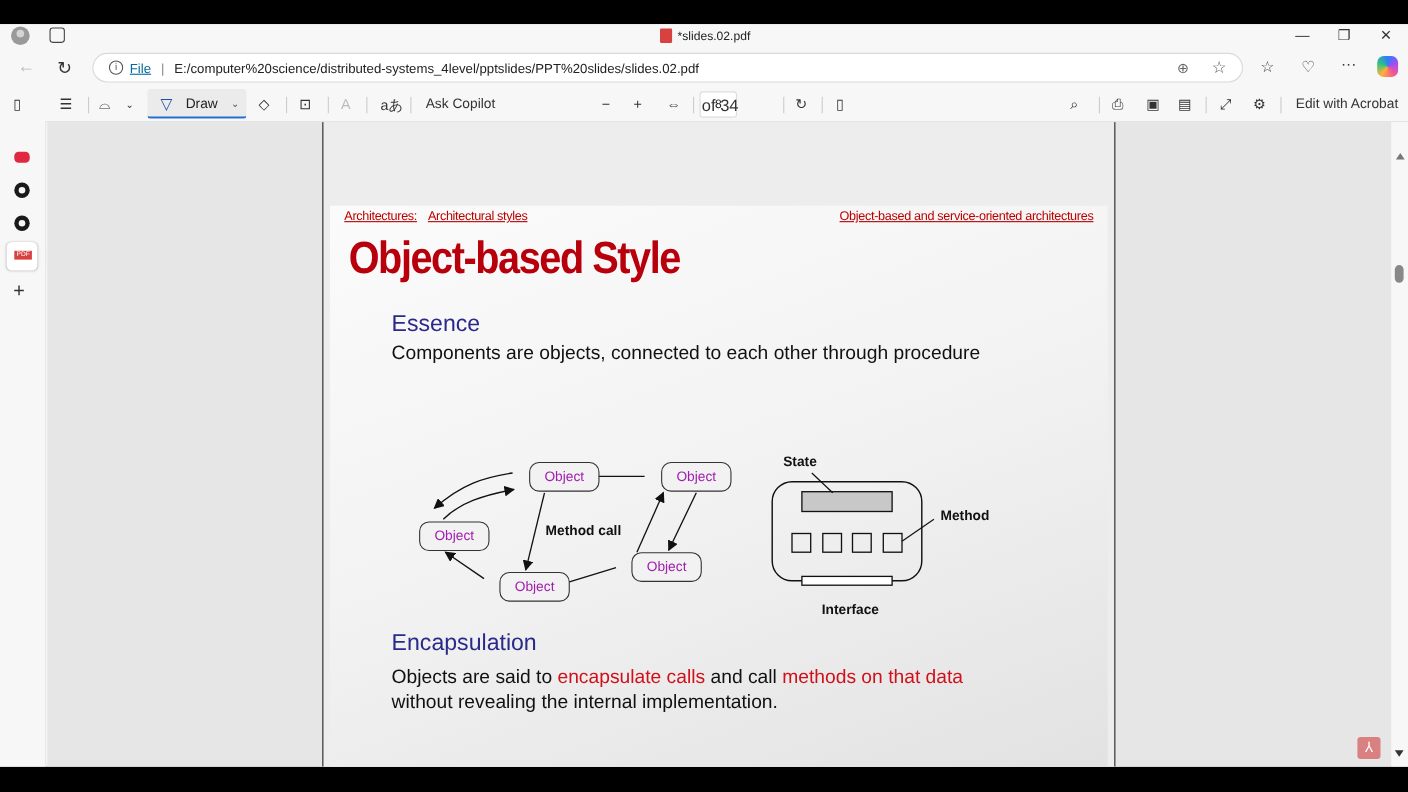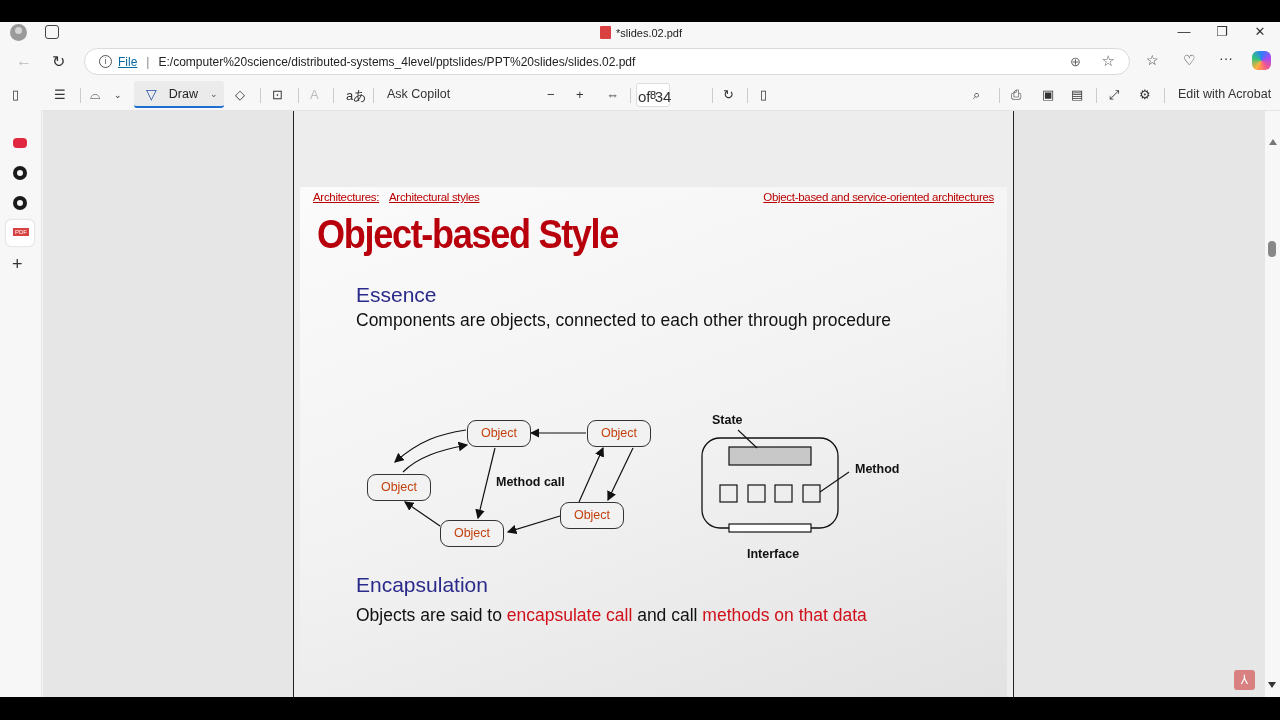--- a/index.html
+++ b/index.html
@@ -43,21 +43,21 @@
   .prev-slide { position: absolute; left: 6px; top: 0; width: 707px; height: 55px; background: linear-gradient(#e2e2e2, #d6d6d6); }
   .prev-slide .lnk { position: absolute; left: 13px; top: 40px; font-size: 11px; color: #b00; text-decoration: underline; letter-spacing: -0.3px; }
   .prev-slide .num { position: absolute; right: 14px; top: 40px; font-size: 11px; color: #1e1e6e; }
   .slide { position: absolute; left: 6px; top: 76px; width: 707px; height: 510px; background: linear-gradient(160deg, #fbfbfb 0%, #f2f2f2 50%, #e2e2e2 100%); }
   .bc { position: absolute; top: 4px; font-size: 11.5px; color: #b00; text-decoration: underline; letter-spacing: -0.3px; }
   .slide-title { position: absolute; left: 17px; top: 24px; font-size: 41px; font-weight: bold; color: #b8000c; letter-spacing: -1.5px; transform: scaleX(0.88); transform-origin: left; font-family: "Liberation Sans Narrow", "Liberation Sans", sans-serif; }
   .h-blue { position: absolute; font-size: 21px; color: #2a2a8a; }
   .body-text { position: absolute; font-size: 17.5px; color: #111; line-height: 23px; }
   .red { color: #d0101a; }
   .diagram { position: absolute; }
-  .obj { position: absolute; height: 27px; border: 1.3px solid #333; border-radius: 9px; background: #f2f2f2; font-size: 12.5px; text-align: center; line-height: 25px; color: #c2410c; }
+  .obj { position: absolute; height: 27px; border: 1.3px solid #333; border-radius: 9px; background: #f2f2f2; font-size: 12.5px; text-align: center; line-height: 25px; color: #a21caf; margin-left: 14px; }
   .dlabel { position: absolute; font-size: 12.5px; color: #111; font-weight: bold; }
   .vscroll { position: absolute; left: 1265px; top: 89px; width: 15px; height: 586px; background: #f7f7f7; }
   .vscroll .up { position: absolute; left: 4px; top: 28px; width: 0; height: 0; border-left: 4px solid transparent; border-right: 4px solid transparent; border-bottom: 6px solid #777; }
   .vscroll .thumb { position: absolute; left: 3px; top: 130px; width: 8px; height: 16px; border-radius: 4px; background: #888; }
   .vscroll .down { position: absolute; left: 3px; top: 571px; width: 0; height: 0; border-left: 4px solid transparent; border-right: 4px solid transparent; border-top: 6px solid #333; }
   .acro { position: absolute; left: 1234px; top: 648px; width: 21px; height: 20px; background: #d98080; border-radius: 3px; color: #fff; text-align: center; font-size: 13px; line-height: 20px; }
 </style>
 </head>
 <body>
 
@@ -192,21 +192,22 @@
             <line x1="43" y1="18" x2="62" y2="36" stroke="#111" stroke-width="1.1"></line>
             <line x1="125" y1="80" x2="154" y2="60" stroke="#111" stroke-width="1.1"></line>
           </svg>
           <div class="dlabel" style="left:17px;top:1px">State</div>
           <div class="dlabel" style="left:160px;top:50px">Method</div>
           <div class="dlabel" style="left:52px;top:135px">Interface</div>
         </div>
 
         <div class="h-blue" style="left:56px;top:386px">Encapsulation</div>
         <div class="body-text" style="left:56px;top:417px">
-          <div><span>Objects are said to </span><span class="red">encapsulate call</span><span> and call </span><span class="red">methods on that data</span></div>
+          <div><span>Objects are said to </span><span class="red">encapsulate calls</span><span> and call </span><span class="red">methods on that data</span></div>
+          <div>without revealing the internal implementation.</div>
         </div>
       </div>
     </div>
   </div>
 
   <div class="vscroll">
     <div class="up"></div>
     <div class="thumb"></div>
     <div class="down"></div>
   </div>

